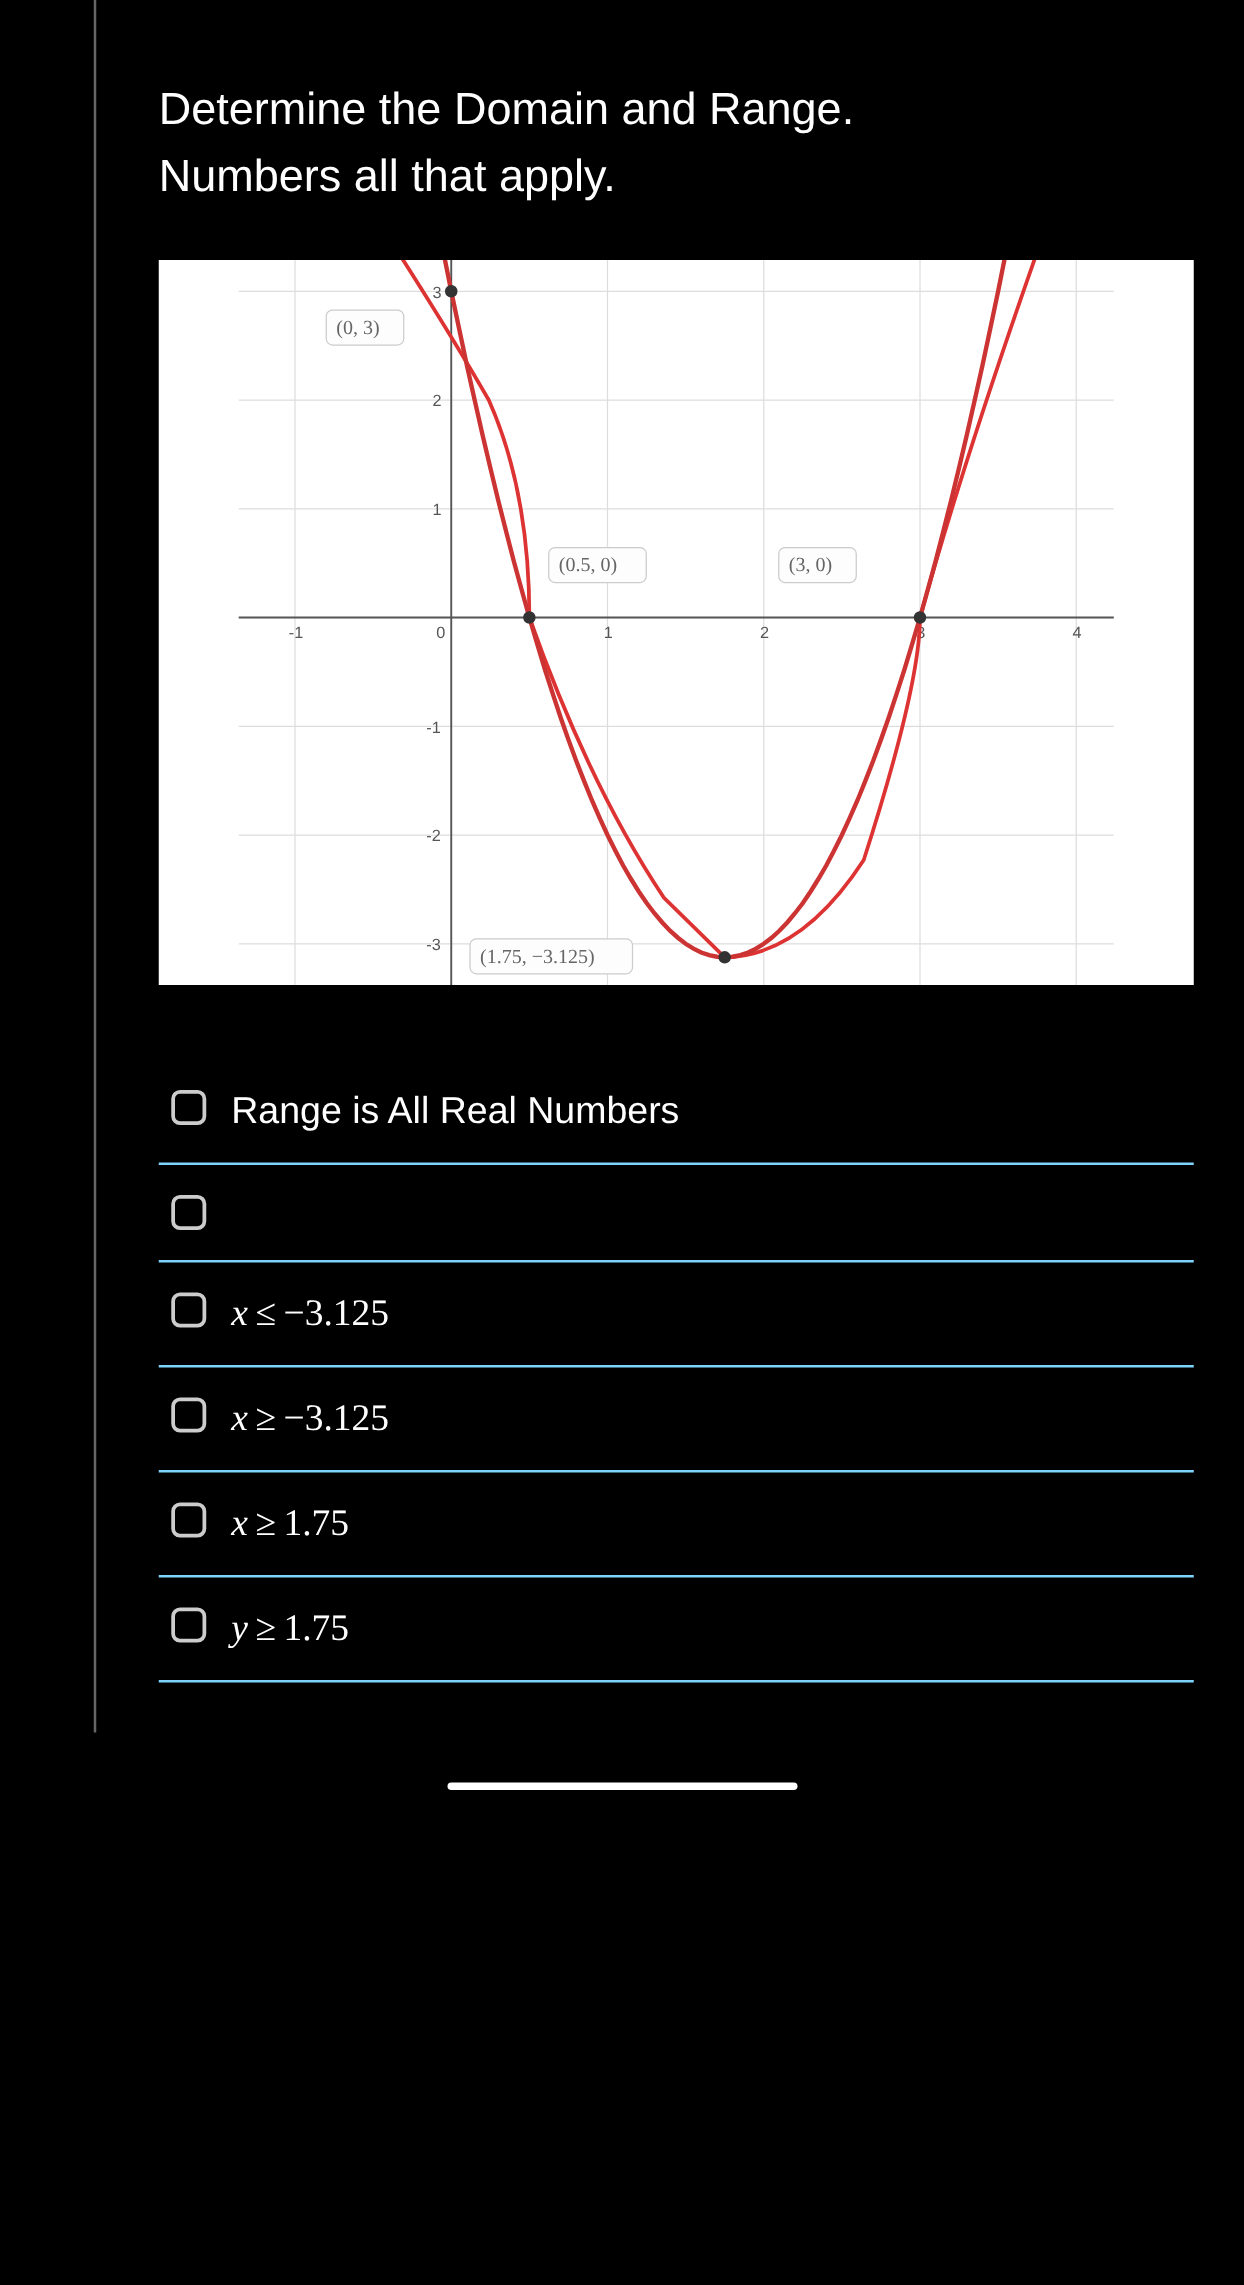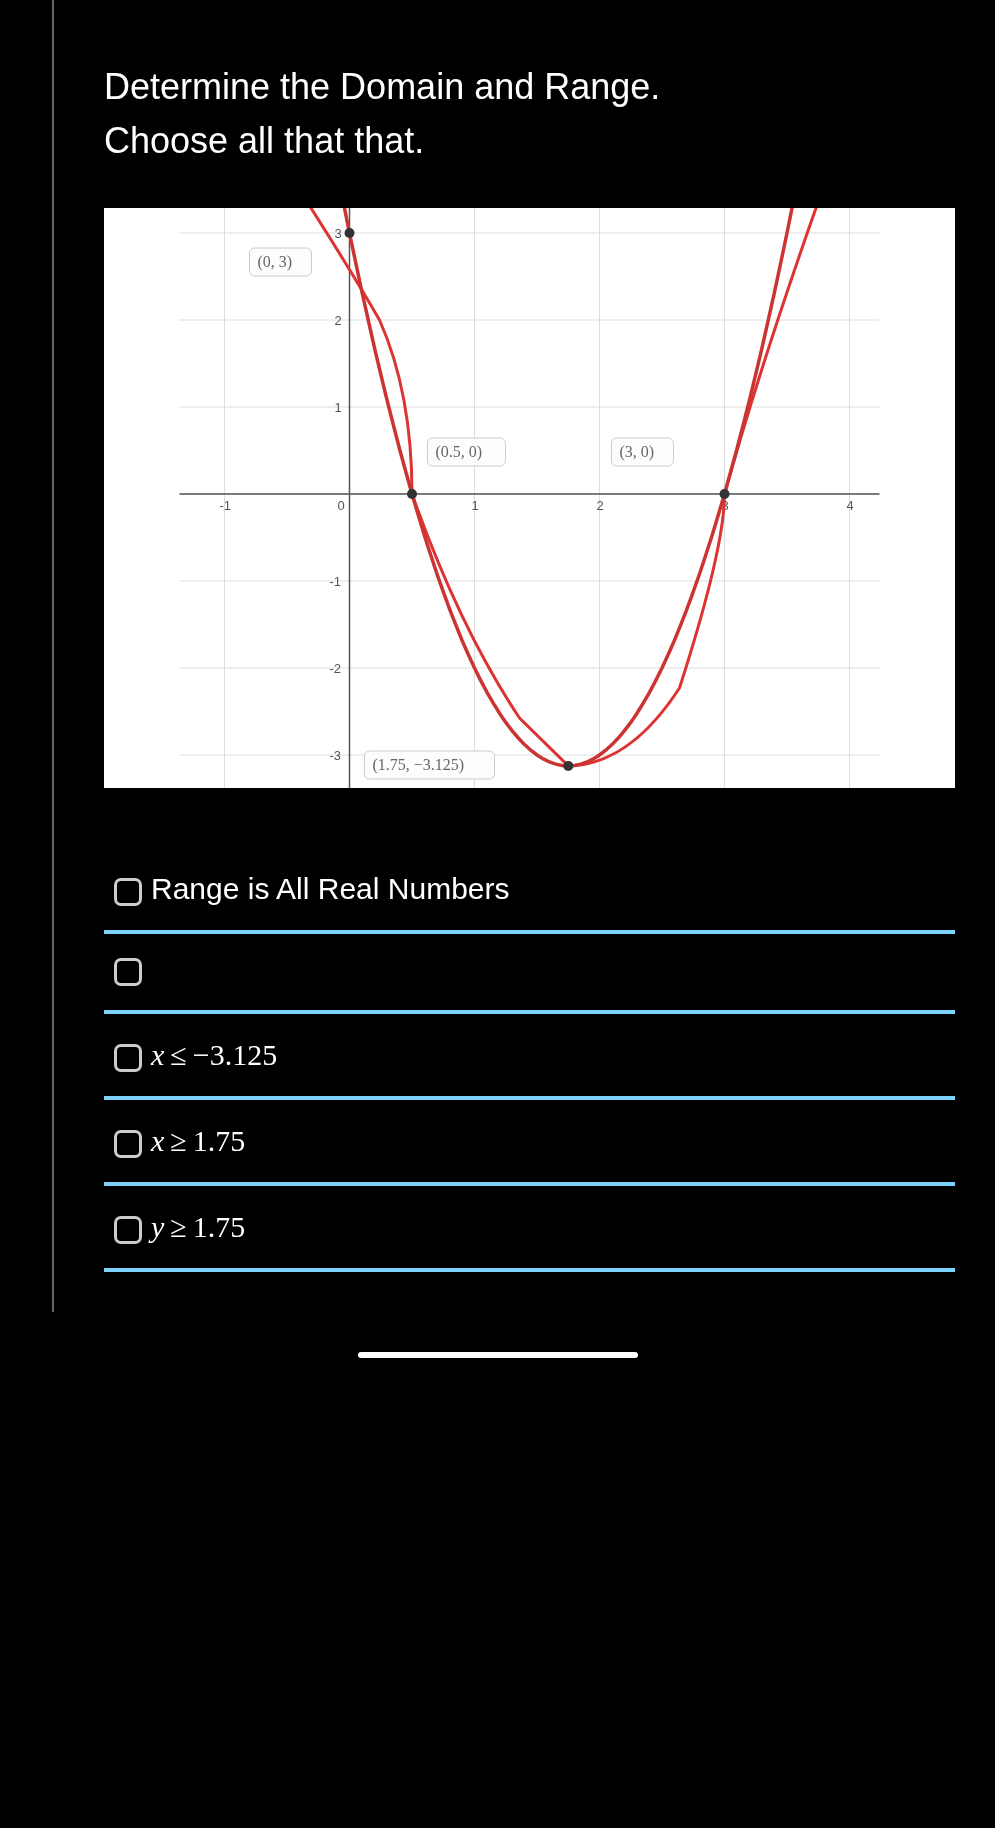--- a/index.html
+++ b/index.html
@@ -9,21 +9,21 @@
     }
     body {
       background: #000;
       color: #fff;
       font-family: -apple-system, BlinkMacSystemFont, "Segoe UI", sans-serif;
       width: 995px;
       padding: 0;
     }
     .container {
       border-left: 2px solid #666;
-      margin-left: 52px;
+      margin-left: 75px;
       padding: 60px 40px 40px 50px;
     }
     .question-text {
       font-size: 36px;
       font-weight: 300;
       line-height: 1.5;
       margin-bottom: 40px;
     }
     .graph-container {
       background: #fff;
@@ -34,24 +34,24 @@
     }
     .graph-svg {
       width: 100%;
       height: 100%;
     }
     .options {
       width: 100%;
     }
     .option-row {
       display: flex;
-      align-items: flex-end;
+      align-items: flex-start;
       padding: 24px 10px;
-      border-bottom: 4px solid #7dd3fc;
-      gap: 9px;
+      border-bottom: 2px solid #7dd3fc;
+      gap: 20px;
     }
     .checkbox {
       width: 28px;
       height: 28px;
       border: 3px solid #ccc;
       border-radius: 7px;
       background: transparent;
       cursor: pointer;
       flex-shrink: 0;
     }
@@ -88,21 +88,21 @@
       border-radius: 3px;
       margin: 40px auto 10px;
     }
   </style>
 </head>
 <body>
 
 <div class="container">
   <div class="question-text">
     <span>Determine the Domain and Range.</span><br>
-    <span>Choose all that that.</span>
+    <span>Numbers all that apply.</span>
   </div>
 
   <div class="graph-container">
     <svg class="graph-svg" viewBox="0 0 700 580">
 
       <g stroke="#ddd" stroke-width="1">
 
         <line x1="45" y1="0" x2="45" y2="580"></line>
         <line x1="170" y1="0" x2="170" y2="580"></line>
         <line x1="295" y1="0" x2="295" y2="580"></line>
@@ -199,20 +199,24 @@
       </div>
       <div class="option-row">
         <div class="checkbox"></div>
       </div>
       <div class="option-row">
         <div class="checkbox"></div>
         <div class="option-label math"><span>x</span><span class="op">≤</span><span class="num">−3.125</span></div>
       </div>
       <div class="option-row">
         <div class="checkbox"></div>
+        <div class="option-label math"><span>x</span><span class="op">≥</span><span class="num">−3.125</span></div>
+      </div>
+      <div class="option-row">
+        <div class="checkbox"></div>
         <div class="option-label math"><span>x</span><span class="op">≥</span><span class="num">1.75</span></div>
       </div>
       <div class="option-row">
         <div class="checkbox"></div>
         <div class="option-label math"><span>y</span><span class="op">≥</span><span class="num">1.75</span></div>
       </div>
     </div>
 </div>
 
 <div class="home-indicator"></div>

